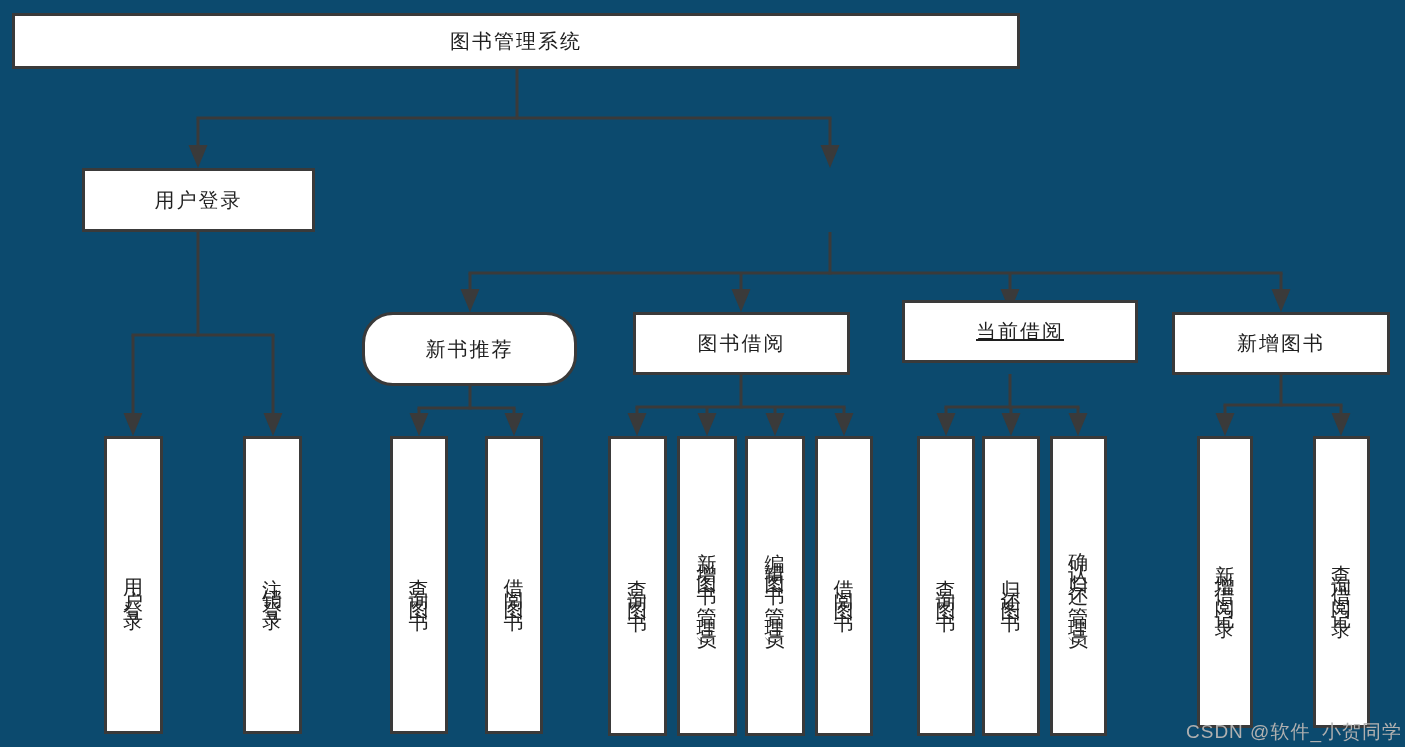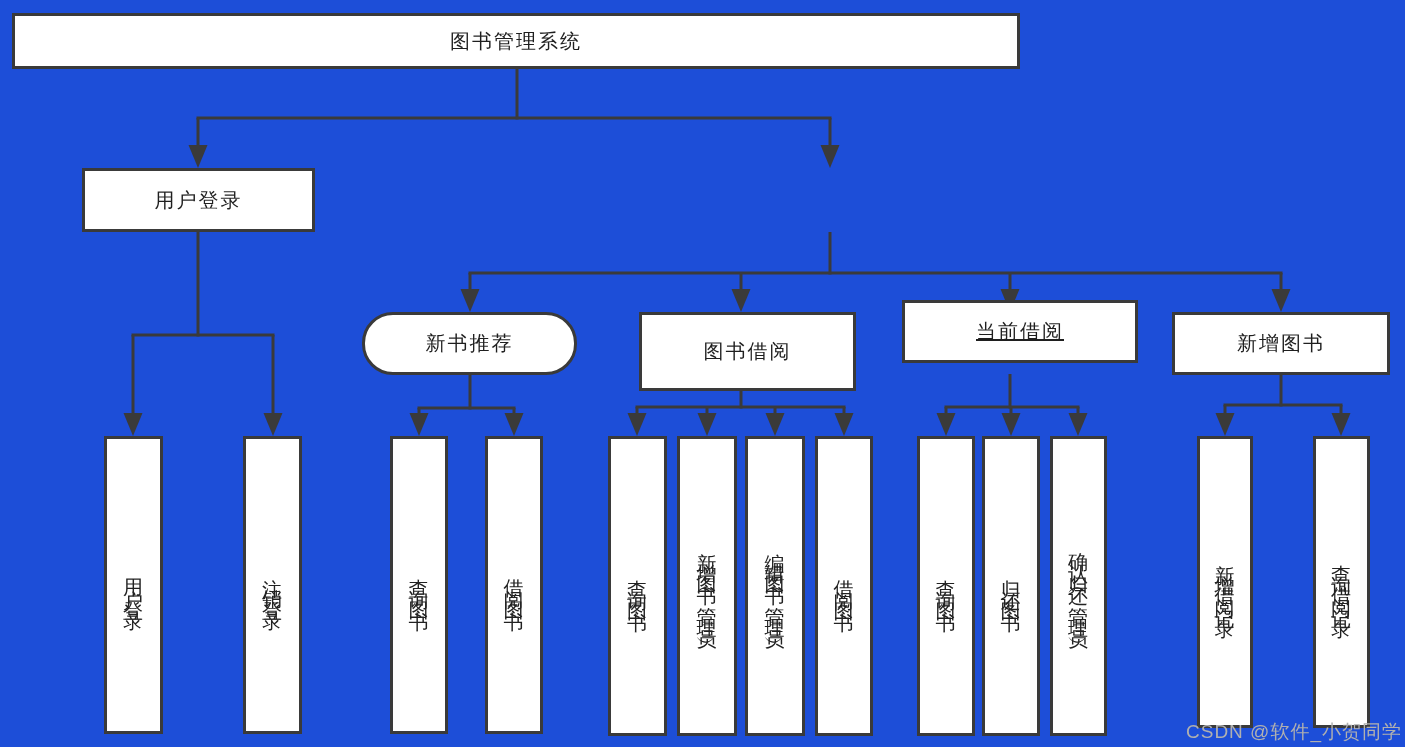--- a/index.html
+++ b/index.html
@@ -5,21 +5,21 @@
   html, body {
     margin: 0;
     padding: 0;
     background: #ffffff;
     font-family: "Liberation Sans", "DejaVu Sans", sans-serif;
   }
   #canvas {
     position: relative;
     width: 1405px;
     height: 747px;
-    background: #1d4ed8;
+    background: #0c4a6e;
     overflow: hidden;
   }
   #connectors {
     position: absolute;
     left: 0; top: 0;
     width: 1405px;
     height: 747px;
     pointer-events: none;
   }
   .box {
@@ -143,24 +143,24 @@
   </svg>
 
   <div class="box" style="left:12px; top:13px; width:1008px; height:56px;">
     <span>图书管理系统</span>
   </div>
 
   <div class="box" style="left:82px; top:168px; width:233px; height:64px;">
     <span>用户登录</span>
   </div>
 
-  <div class="box" style="left:362px; top:312px; width:215px; height:63px;border-radius:31px;">
+  <div class="box" style="left:362px; top:312px; width:215px; height:74px;border-radius:31px;">
     <span>新书推荐</span>
   </div>
-  <div class="box" style="left:633px; top:312px; width:217px; height:79px;margin-left:6px;">
+  <div class="box" style="left:633px; top:312px; width:217px; height:63px;">
     <span>图书借阅</span>
   </div>
   <div class="box" style="left:902px; top:300px; width:236px; height:63px;text-decoration:underline;">
     <span>当前借阅</span>
   </div>
   <div class="box" style="left:1172px; top:312px; width:218px; height:63px;">
     <span>新增图书</span>
   </div>
 
   <div class="box leaf" style="left:104px; top:436px; width:59px; height:298px;">

